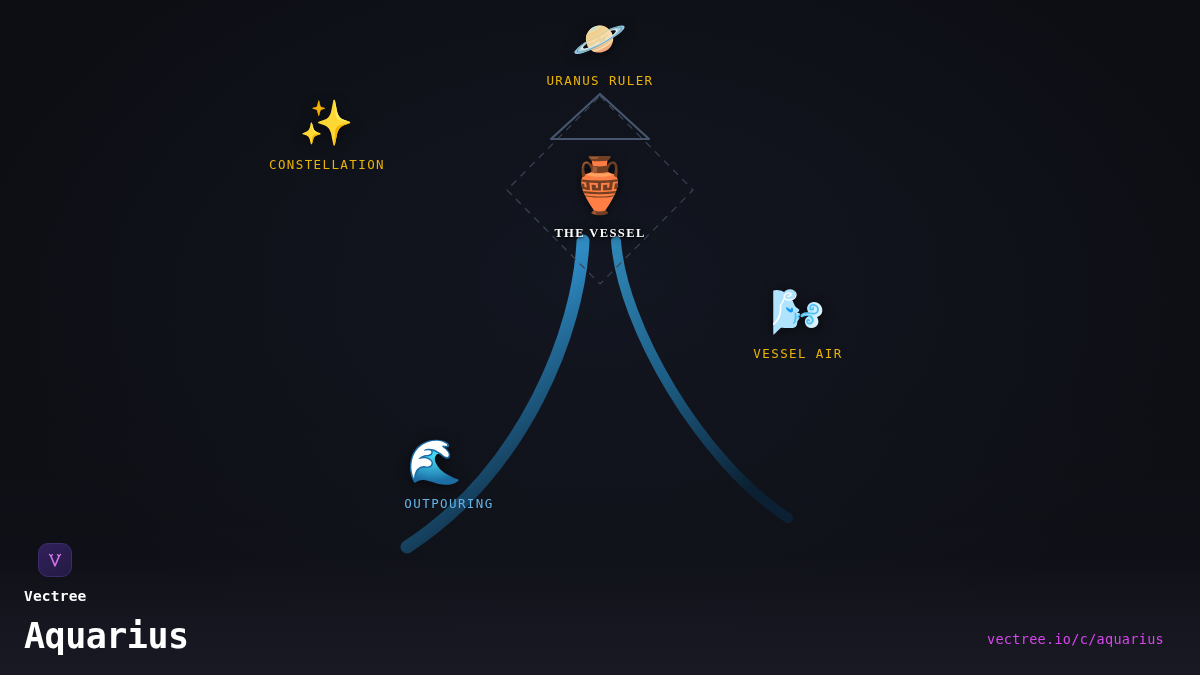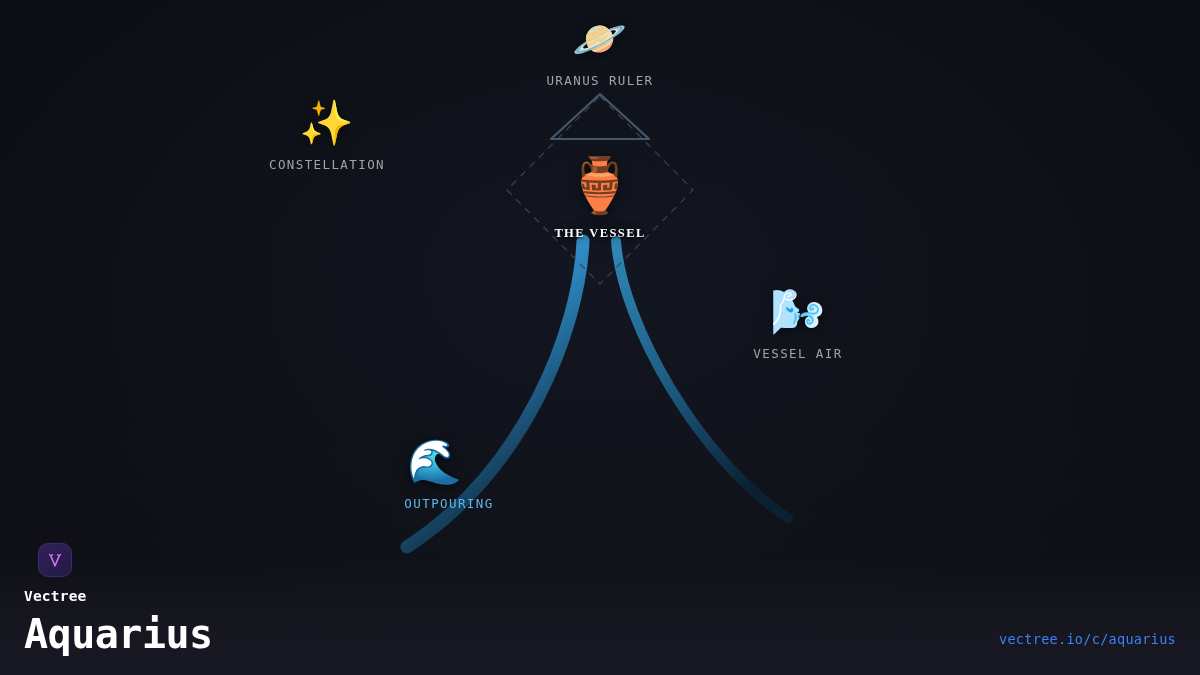--- a/index.html
+++ b/index.html
@@ -50,21 +50,21 @@
     height: 50px;
     display: flex;
     align-items: center;
     justify-content: center;
     filter: drop-shadow(0 2px 6px rgba(0,0,0,0.55));
   }
   .node-label {
     margin-top: 9px;
     font-size: 12.5px;
     letter-spacing: 1.4px;
-    color: #a3a3a3;
+    color: #eab308;
     white-space: nowrap;
     text-align: center;
   }
   .node-label.center {
     color: #ffffff;
     font-weight: bold;
     text-shadow: 0 0 8px rgba(0,0,0,0.9), 0 1px 2px rgba(0,0,0,0.9);
     font-family: Liberation Serif, serif;
   }
   .node-label.accent {
@@ -104,30 +104,30 @@
     color: #ffffff;
     font-size: 14.5px;
     font-weight: bold;
     letter-spacing: 0.2px;
   }
   #page-title {
     position: absolute;
     left: 24px;
     bottom: 21px;
     color: #ffffff;
-    font-size: 40px;
+    font-size: 35px;
     font-weight: bold;
     letter-spacing: -0.5px;
     line-height: 1;
   }
   #page-url {
     position: absolute;
-    right: 24px;
+    right: 36px;
     bottom: 28px;
-    color: #3b82f6;
+    color: #d946ef;
     font-size: 13.5px;
     letter-spacing: 0.3px;
   }
 </style>
 </head>
 <body>
 
 <div id="stage">
 
   <div id="bg-vignette"></div>

